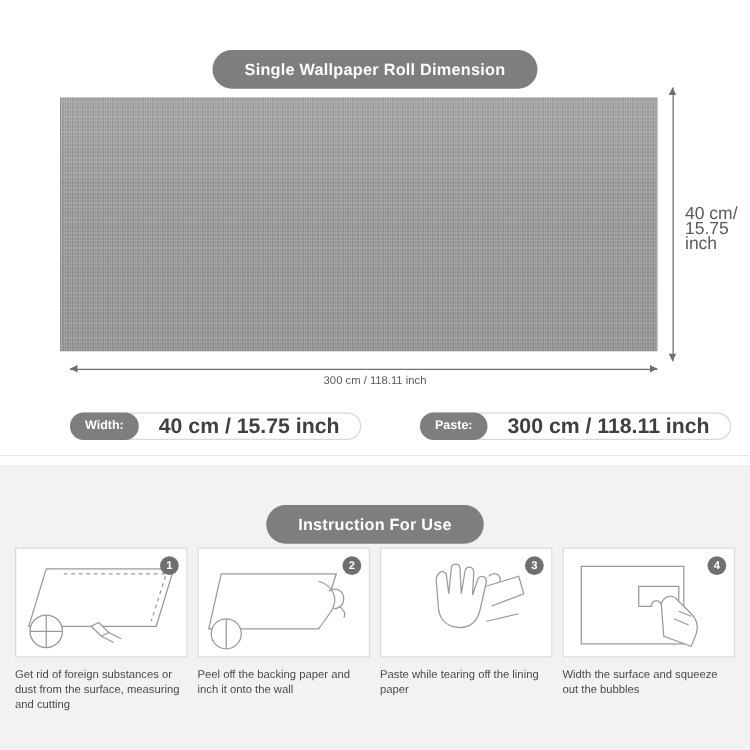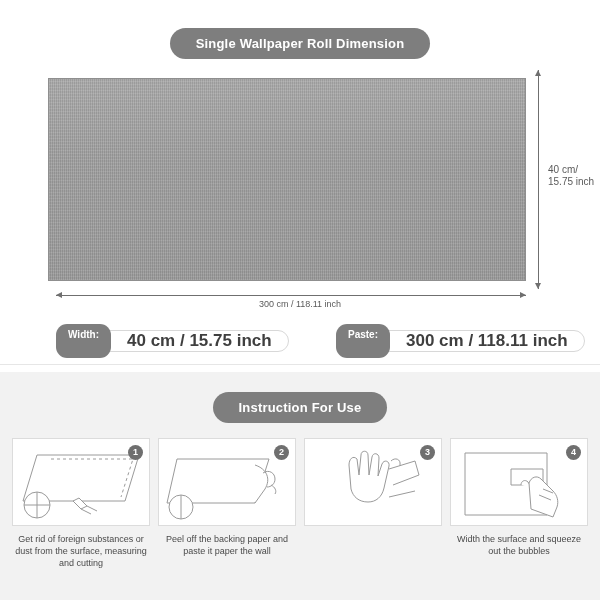--- a/index.html
+++ b/index.html
@@ -32,20 +32,21 @@
     display: inline-block;
     background: #7e7e7e;
     color: #ffffff;
     border-radius: 16px;
     font-size: 13px;
     font-weight: bold;
     letter-spacing: 0.2px;
     padding: 8px 26px;
     text-align: center;
     white-space: nowrap;
+    margin-top: 12px;
   }
 
   .title-wrap {
     position: absolute;
     top: 28px;
     left: 0;
     width: 600px;
     text-align: center;
   }
 
@@ -116,21 +117,21 @@
   }
   .hline::after {
     right: 0;
     border-left: 6px solid #6f6f6f;
   }
 
   .height-label {
     position: absolute;
     left: 548px;
     top: 164px;
-    font-size: 10px;
+    font-size: 14px;
     line-height: 12px;
     color: #5a5a5a;
     width: 48px;
   }
   .width-caption {
     position: absolute;
     left: 0;
     top: 299px;
     width: 600px;
     text-align: center;
@@ -156,21 +157,21 @@
     align-items: center;
     box-sizing: border-box;
   }
   .spec .key {
     background: #7e7e7e;
     color: #ffffff;
     font-size: 10px;
     font-weight: bold;
     border-radius: 11px;
     padding: 0 12px;
-    height: 34px;
+    height: 22px;
     line-height: 22px;
     margin: -1px 0 -1px -1px;
     white-space: nowrap;
   }
   .spec .val {
     font-size: 17px;
     font-weight: bold;
     color: #3f3f3f;
     padding: 0 16px;
     white-space: nowrap;
@@ -226,21 +227,21 @@
     color: #ffffff;
     font-size: 9px;
     line-height: 15px;
     text-align: center;
     font-weight: bold;
   }
   .step-caption {
     margin-top: 7px;
     font-size: 9px;
     line-height: 12px;
-    text-align: center;
+    text-align: left;
     color: #4a4a4a;
   }
   .divider {
     position: absolute;
     top: 364px;
     left: 0;
     width: 600px;
     height: 1px;
     background: #e6e6e6;
   }
@@ -312,35 +313,36 @@
               <path d="M18 20 L110 20 L96 64 L8 64 Z" fill="#ffffff"></path>
               <ellipse cx="22" cy="68" rx="12" ry="12" fill="#ffffff"></ellipse>
               <path d="M22 56 L22 80"></path>
               <path d="M96 26 C108 30 112 40 106 50 L96 64" fill="#ffffff"></path>
               <path d="M104 34 c6 -4 12 0 12 6 c0 5 -4 8 -8 8"></path>
               <path d="M112 46 c4 2 6 6 4 9"></path>
             </g>
           </svg>
           <span class="badge">2</span>
         </div>
-        <div class="step-caption">Peel off the backing paper and paste it paper the wall</div>
+        <div class="step-caption">Peel off the backing paper and inch it onto the wall</div>
       </div>
 
       <div class="step">
         <div class="step-img">
           <svg width="138" height="88" viewBox="0 0 138 88">
             <g fill="none" stroke="#9a9a9a" stroke-width="1">
               <path d="M44 26 c0 -6 4 -10 8 -6 l2 16 l2 -20 c0 -5 7 -5 7 0 l1 20 l3 -18 c1 -5 7 -4 7 1 l-1 18 l4 -12 c2 -5 8 -3 7 2 l-5 22 c-2 9 -8 14 -16 14 c-9 0 -15 -5 -17 -13 z" fill="#ffffff"></path>
               <path d="M86 22 c4 -4 10 -2 9 4 l-4 18" fill="#ffffff"></path>
               <path d="M84 30 l26 -8 l4 14 l-26 10" fill="#ffffff"></path>
               <path d="M84 58 l26 -6"></path>
             </g>
           </svg>
           <span class="badge">3</span>
         </div>
+        <div class="step-caption">Paste while tearing off the lining paper</div>
       </div>
 
       <div class="step">
         <div class="step-img">
           <svg width="138" height="88" viewBox="0 0 138 88">
             <g fill="none" stroke="#9a9a9a" stroke-width="1">
               <path d="M14 14 L96 14 L96 76 L14 76 Z" fill="#ffffff"></path>
               <path d="M60 30 L92 30 L92 46 L60 46 Z" fill="#ffffff"></path>
               <path d="M70 46 c0 -4 4 -6 7 -3 l4 6" fill="#ffffff"></path>
               <path d="M78 44 c2 -6 8 -8 12 -4 l12 12 c4 4 6 10 4 16 l-4 10 l-22 -8 z" fill="#ffffff"></path>

